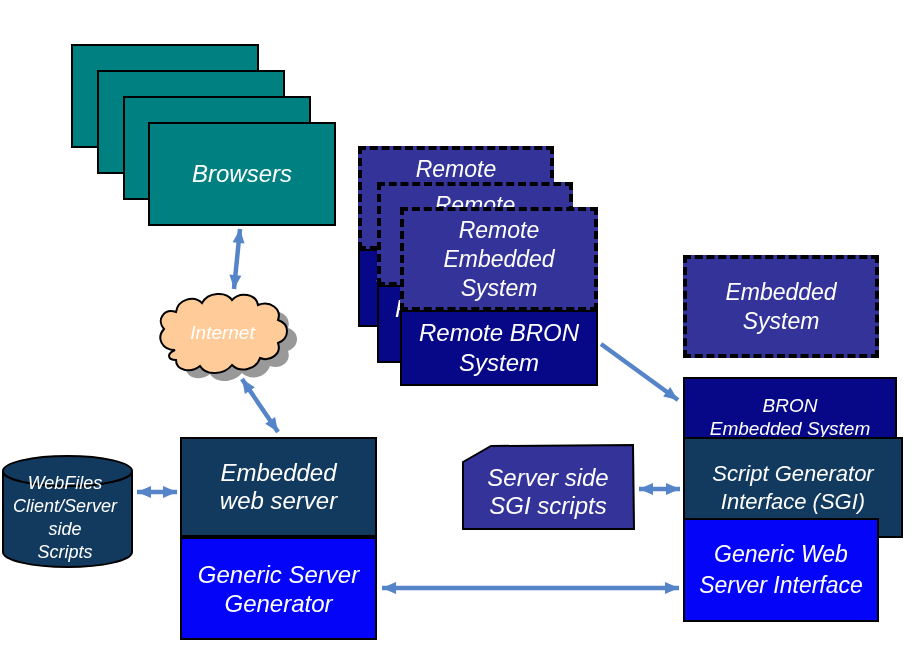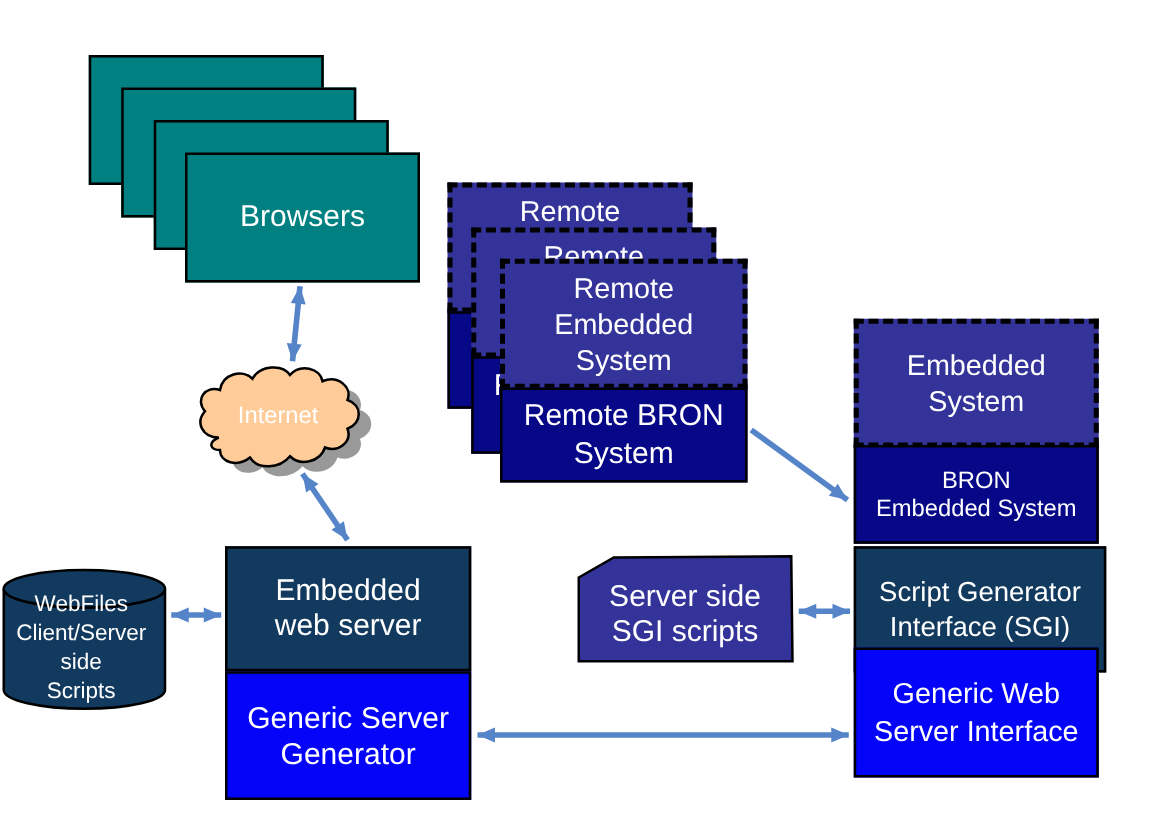--- a/index.html
+++ b/index.html
@@ -1,18 +1,19 @@
 <!DOCTYPE html>
 <html style="--teal: #008080; --purple-blue: #333399; --navy: #070887; --dark-slate: #123A5F; --bright-blue: #0404F8; --cloud-fill: #FFCC99; --shadow: #999999; --arrow: #5585C8; --border: #000000; --text: #FFFFFF;"><head>
 <meta charset="utf-8">
 <style>
   html,body{margin:0;padding:0;background:#fff;}
   .canvas{
     position:relative;width:923px;height:663px;background:#fff;overflow:hidden;
     font-family:"Liberation Sans", sans-serif;
+    font-style:italic;
   }
   .box{
     position:absolute;box-sizing:border-box;border:2px solid var(--border);
     display:flex;flex-direction:column;justify-content:center;align-items:center;
     color:var(--text);text-align:center;
   }
   .teal{background:var(--teal);}
   .dashed{background:var(--purple-blue);border:4px dashed var(--border);}
   .navy{background:var(--navy);}
   .slate{background:var(--dark-slate);}
@@ -75,25 +76,25 @@
   </div>
   <div class="box navy f-rbron" style="left:400px;top:310px;width:198px;height:76px">
     <span class="line">Remote BRON</span>
     <span class="line">System</span>
   </div>
 
   <div class="box dashed f-es" style="left:683px;top:255px;width:196px;height:103px">
     <span class="line">Embedded</span>
     <span class="line">System</span>
   </div>
-  <div class="box navy f-bron" style="left:683px;top:356px;width:196px;height:79px">
+  <div class="box navy f-bron" style="left:683px;top:377px;width:214px;height:79px">
     <span class="line">BRON</span>
     <span class="line">Embedded System</span>
   </div>
-  <div class="box slate f-sgi" style="left:683px;top:437px;width:202px;height:101px">
+  <div class="box slate f-sgi" style="left:683px;top:437px;width:220px;height:101px">
     <span class="line">Script Generator</span>
     <span class="line">Interface (SGI)</span>
   </div>
   <div class="box bblue f-gwsi" style="left:683px;top:518px;width:196px;height:104px">
     <span class="line">Generic Web</span>
     <span class="line">Server Interface</span>
   </div>
 
   <div class="box slate f-ews" style="left:180px;top:437px;width:197px;height:100px">
     <span class="line">Embedded</span>

